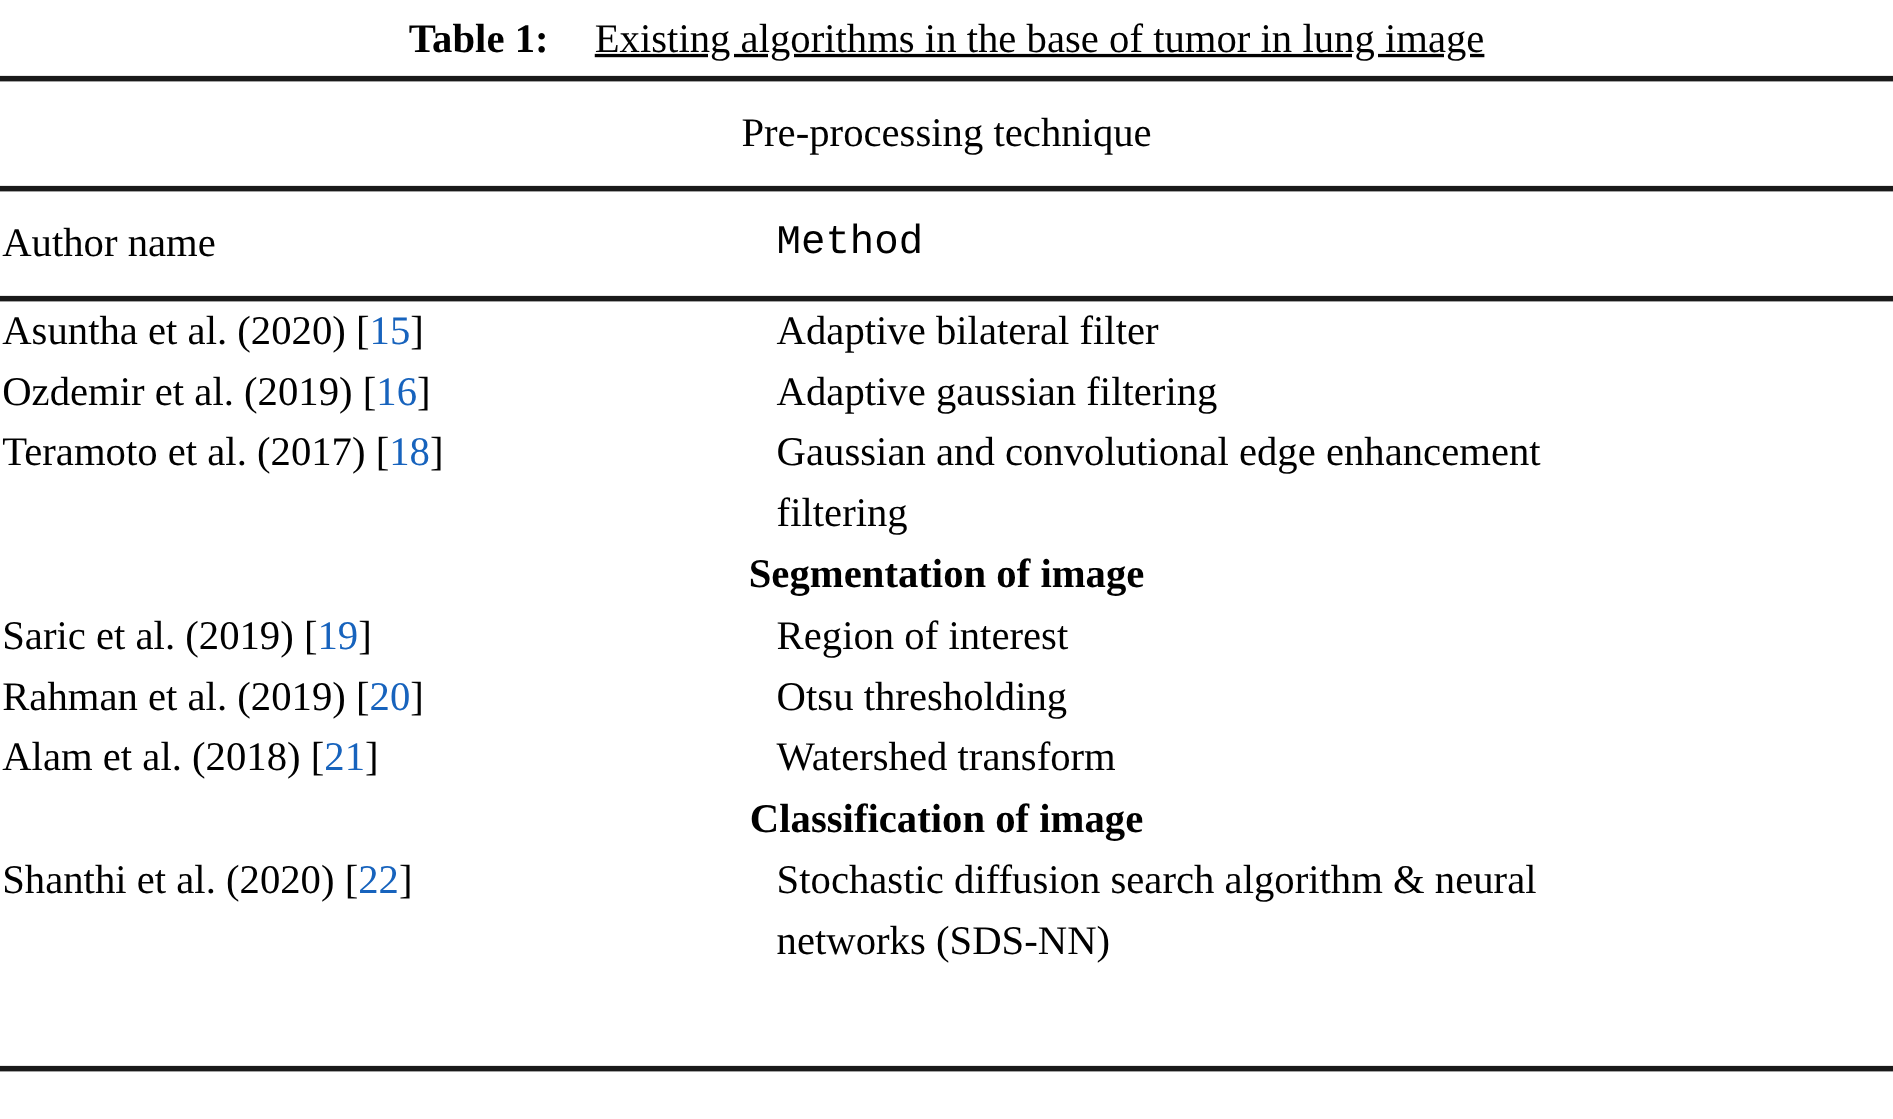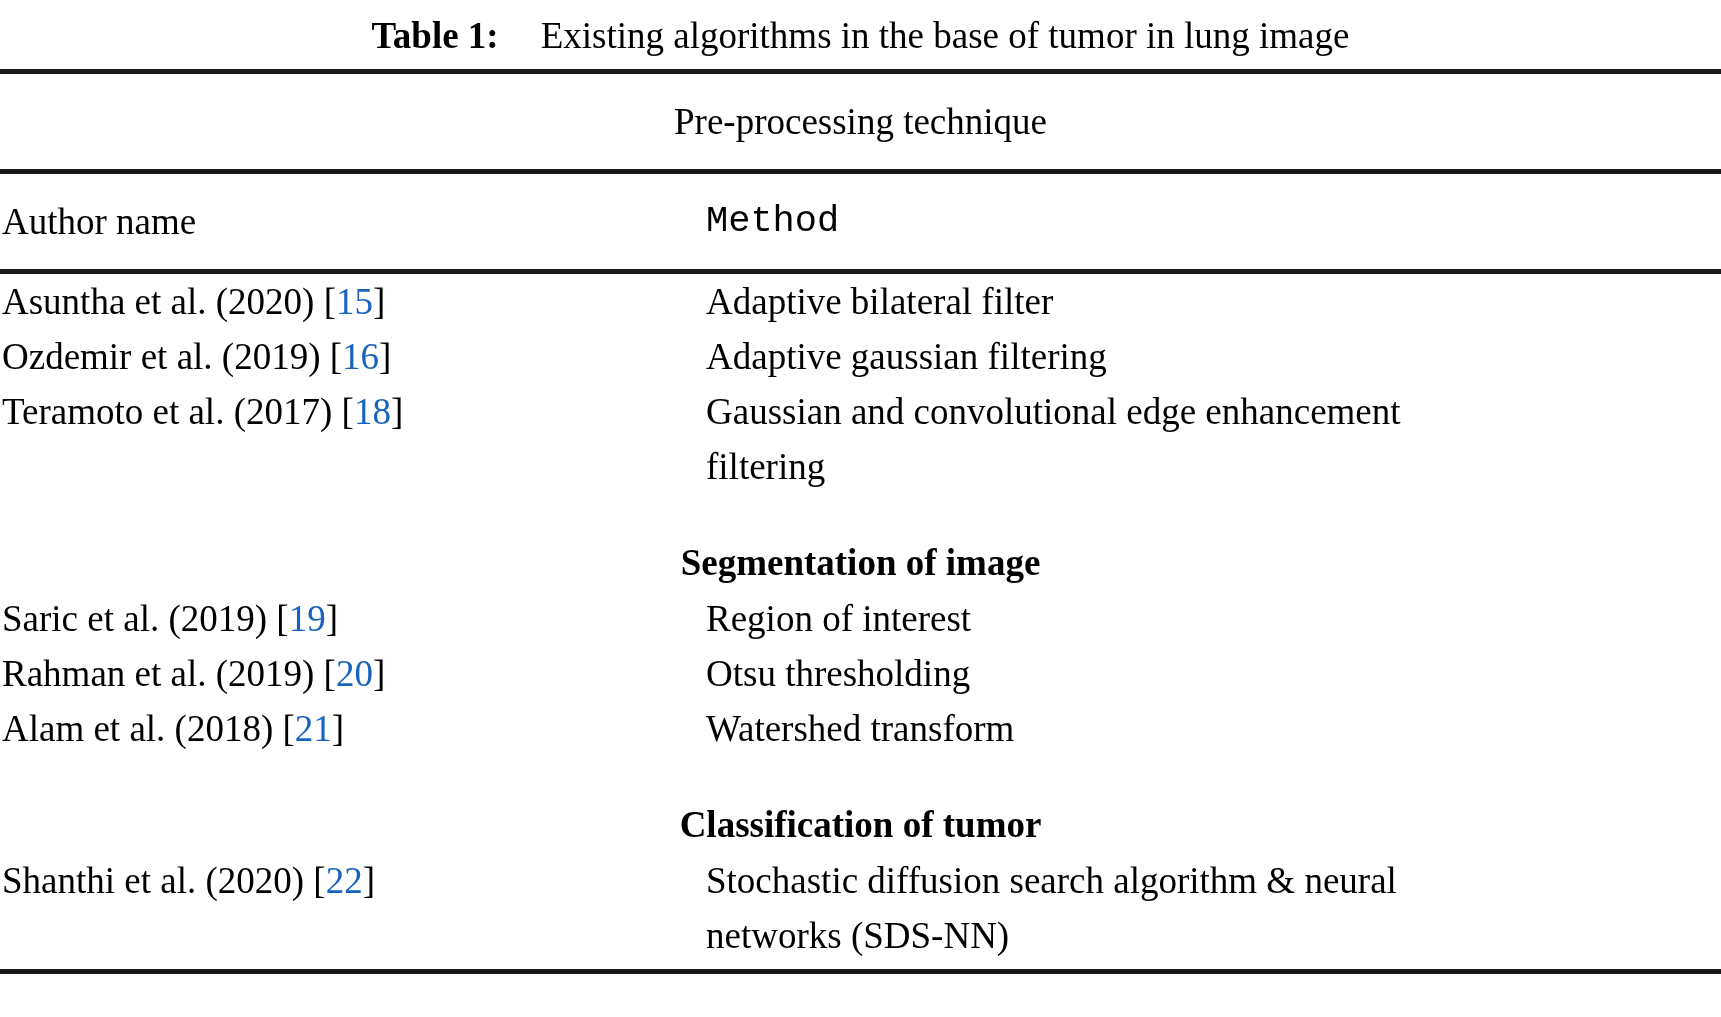--- a/index.html
+++ b/index.html
@@ -36,20 +36,21 @@
     line-height: 1.1;
     white-space: nowrap;
     gap: 28px;
   }
   .caption .cap-label {
     font-weight: bold;
     margin-right: 14px;
   }
   .caption .cap-text {
     font-weight: normal;
+    text-decoration: underline;
   }
 
   
   .rule {
     position: absolute;
     left: 0;
     width: 1721px;
     background: #1a1a1a;
   }
   .rule-top     { top: 69px;  height: 5px; }
@@ -139,21 +140,20 @@
 
   .section-head {
     width: 1721px;
     height: 57px;
     display: flex;
     align-items: center;
     justify-content: center;
     font-size: 37px;
     font-weight: bold;
     white-space: nowrap;
-    margin-top: 40px;
   }
 </style>
 </head>
 <body>
 
 <div id="table-figure">
 
   <div class="caption">
     <span class="cap-label">Table 1:</span>
       <span class="cap-text">Existing algorithms in the base of tumor in lung image</span>
@@ -216,21 +216,21 @@
         </div>
       </div>
       <div class="row">
         <div class="row-inner">
           <div class="cell-author"><span>Alam et al. (2018) </span><span class="ref"><span>[</span><span class="ref-num">21</span><span>]</span></span></div>
           <div class="cell-method">
             <span class="m-line">Watershed transform</span>
           </div>
         </div>
       </div>
-      <div class="section-head">Classification of tumor</div>
+      <div class="section-head">Classification of image</div>
       <div class="row">
         <div class="row-inner">
           <div class="cell-author"><span>Shanthi et al. (2020) </span><span class="ref"><span>[</span><span class="ref-num">22</span><span>]</span></span></div>
           <div class="cell-method">
             <span class="m-line">Stochastic diffusion search algorithm &amp; neural</span>
             <span class="m-line">networks (SDS-NN)</span>
           </div>
         </div>
       </div>
     </div>

